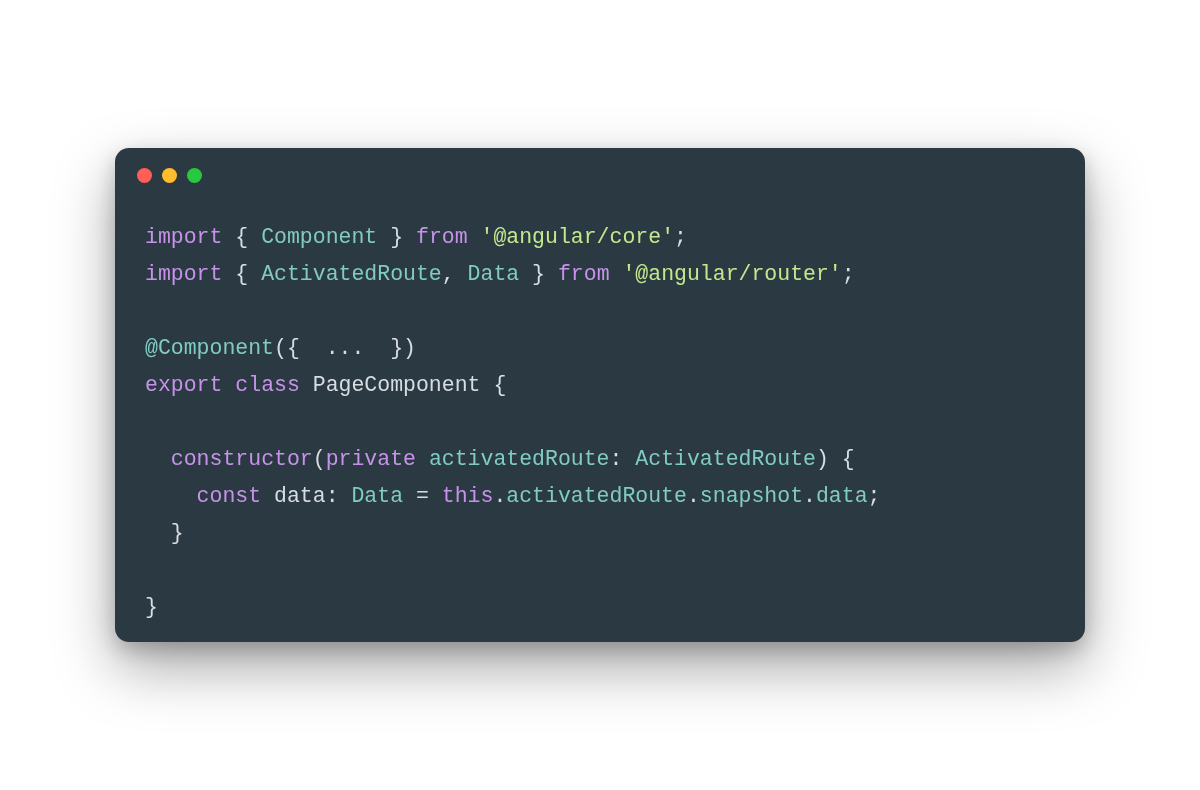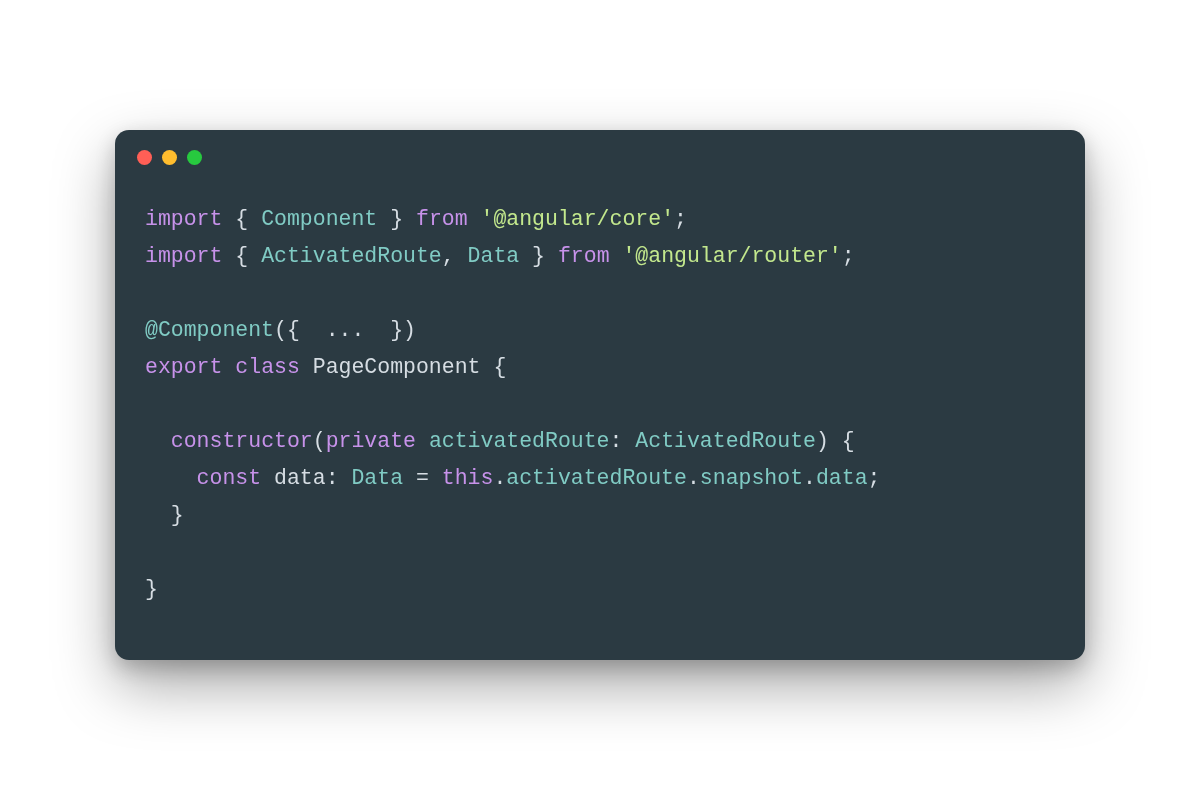--- a/index.html
+++ b/index.html
@@ -27,21 +27,21 @@
     }
     .dot {
       width: 15px;
       height: 15px;
       border-radius: 50%;
     }
     .dot-red { background: #ff5f56; }
     .dot-yellow { background: #ffbd2e; }
     .dot-green { background: #27c93f; }
     .code-area {
-      padding: 36px 30px 52px 30px;
+      padding: 36px 30px 16px 30px;
       font-size: 21.5px;
       line-height: 1.72;
       color: #d6dde3;
       white-space: pre;
     }
     .tok-keyword { color: #c792ea; }
     .tok-type    { color: #80cbc4; }
     .tok-string  { color: #c3e88d; }
     .tok-punct   { color: #d6dde3; }
     .tok-ident   { color: #d6dde3; }

